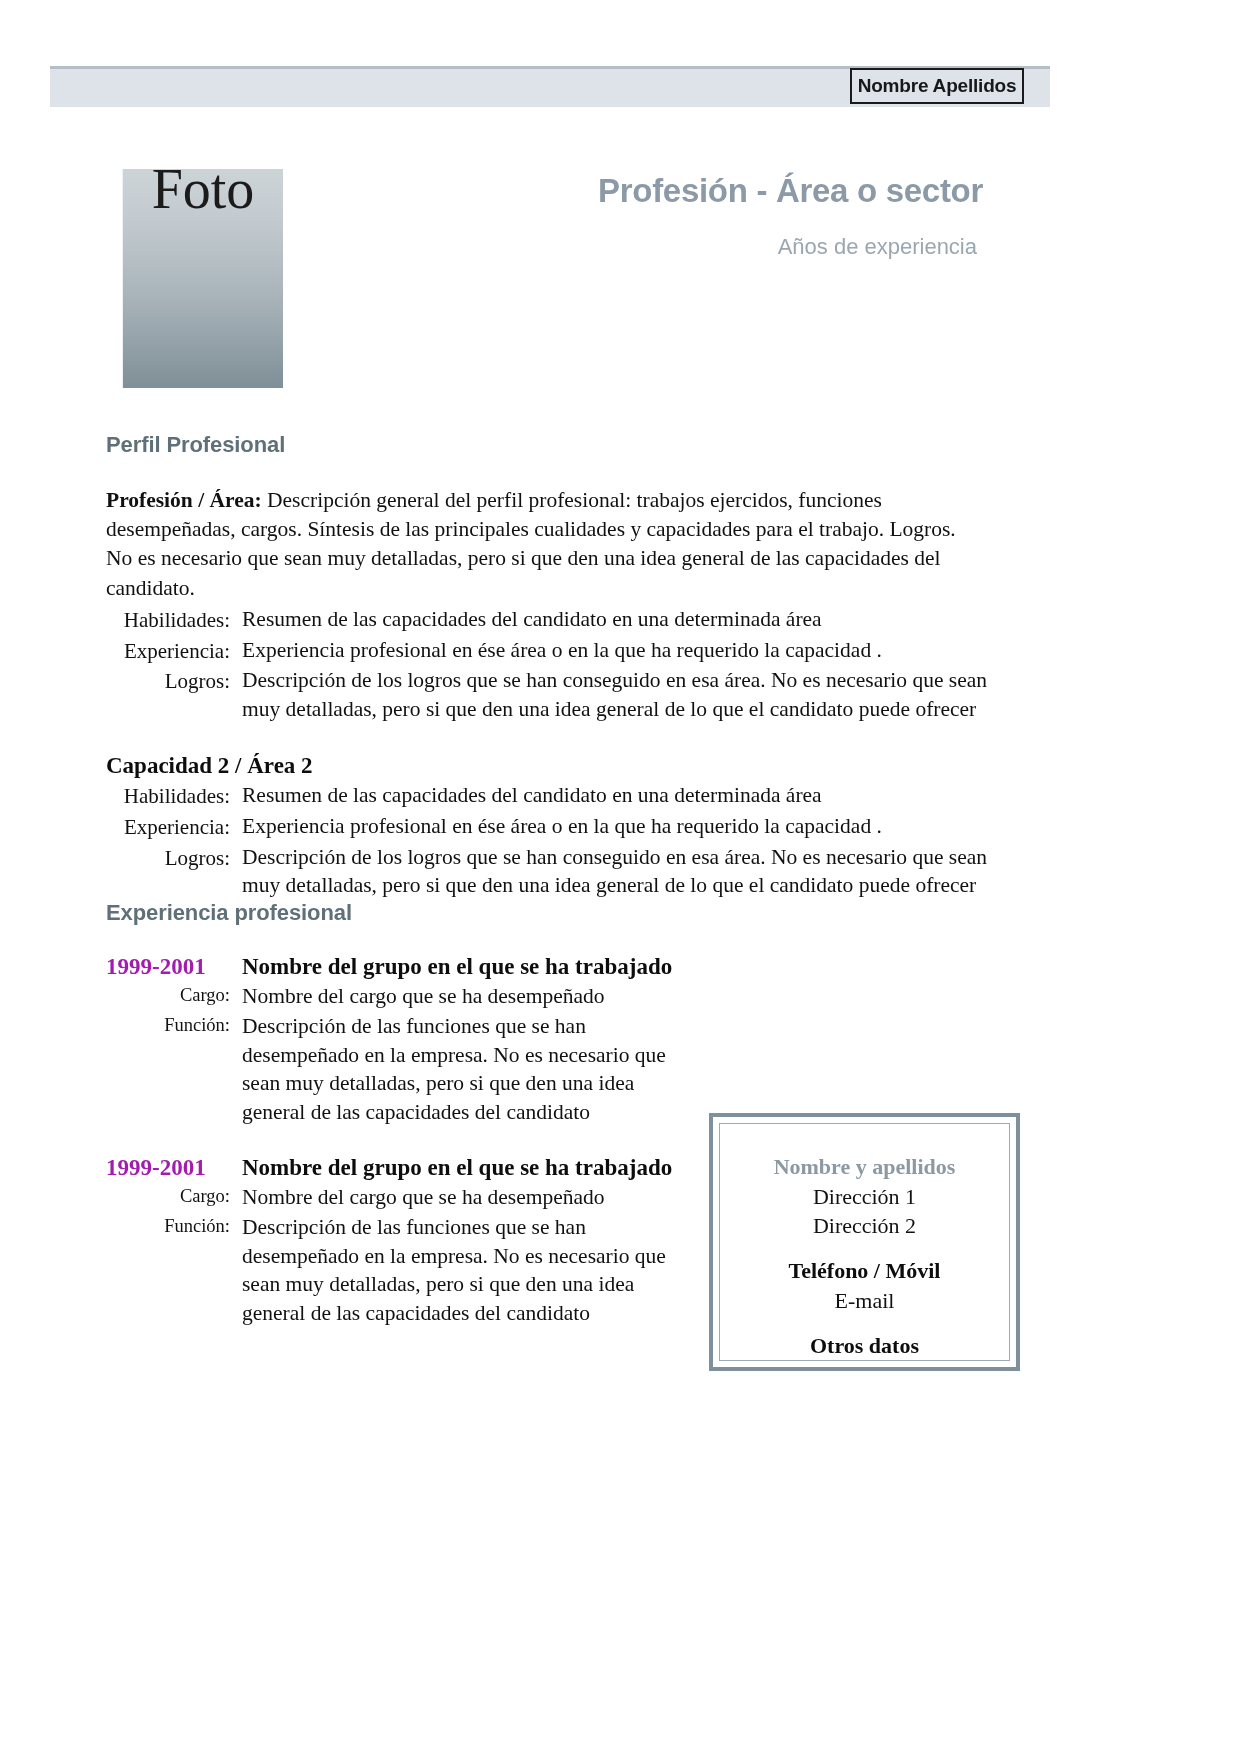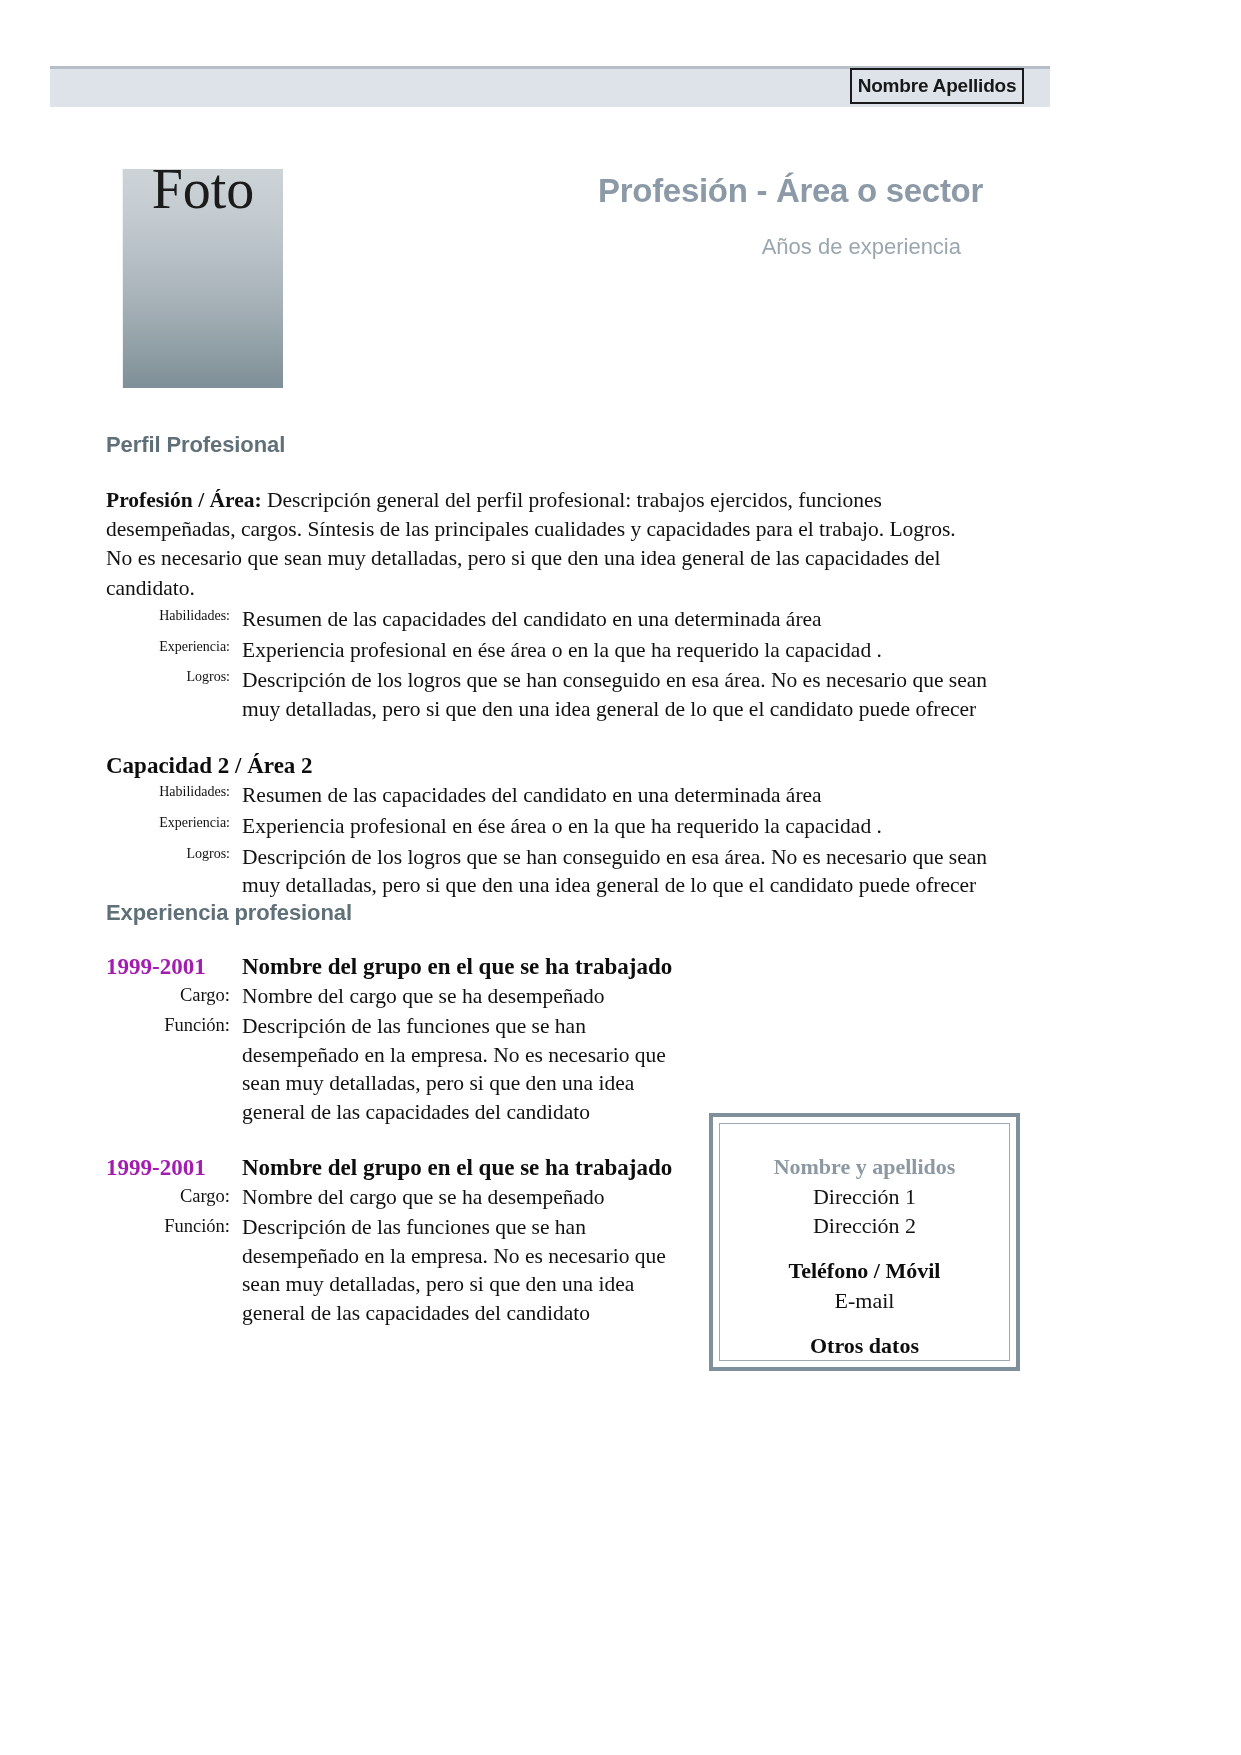--- a/index.html
+++ b/index.html
@@ -75,21 +75,21 @@
     font-family: "Liberation Sans", sans-serif;
     font-weight: bold;
     font-size: 33px;
     color: #8b9aa6;
     white-space: nowrap;
     letter-spacing: -0.3px;
     margin-left: 12px;
   }
   .title-sub {
     position: absolute;
-    right: 280px;
+    right: 264px;
     top: 234px;
     font-family: "Liberation Sans", sans-serif;
     font-size: 22px;
     color: #9aa7b1;
     white-space: nowrap;
   }
 
   
   .section-heading {
     font-family: "Liberation Sans", sans-serif;
@@ -132,21 +132,21 @@
   .lc-row {
     display: flex;
     align-items: flex-start;
     margin-top: 2px;
   }
   .lc-label {
     width: 124px;
     flex: 0 0 124px;
     text-align: right;
     font-family: "Liberation Serif", serif;
-    font-size: 14px;
+    font-size: 21px;
     color: #111111;
     padding-top: 3px;
     padding-right: 0;
   }
   .lc-value {
     padding-left: 12px;
     font-family: "Liberation Serif", serif;
     font-size: 21.5px;
     line-height: 1.33;
     color: #111111;

